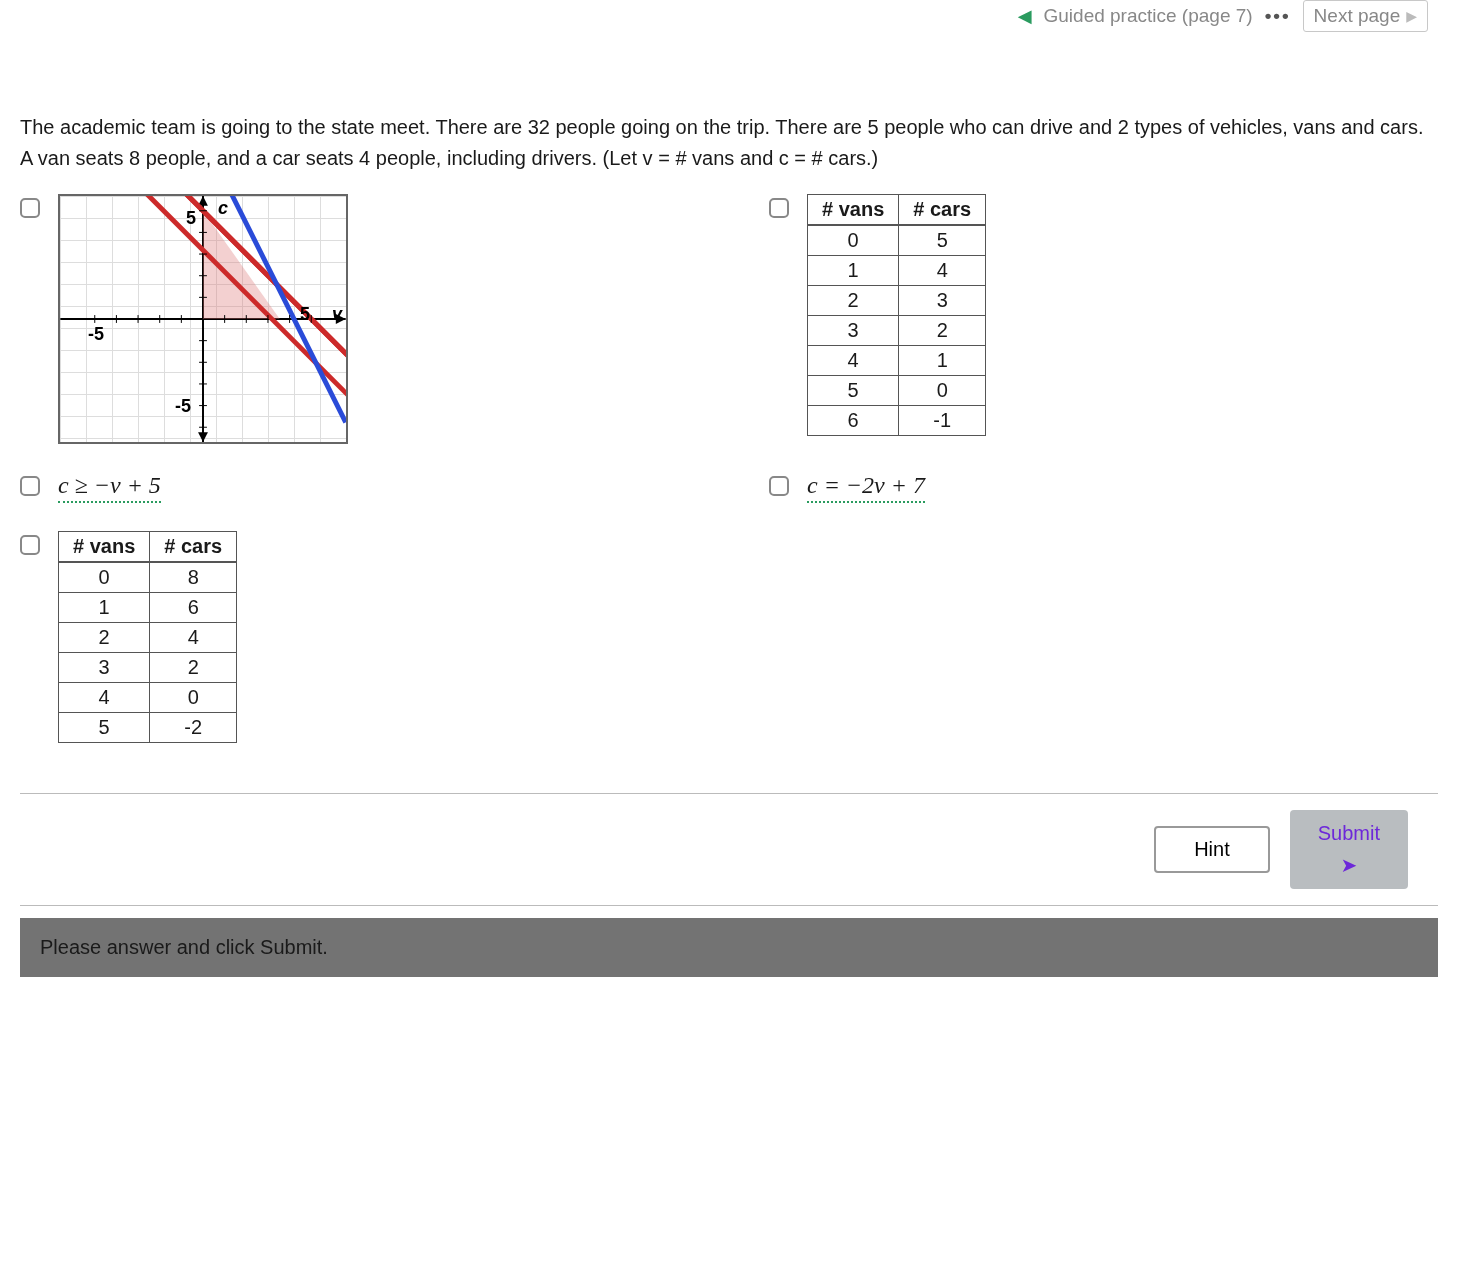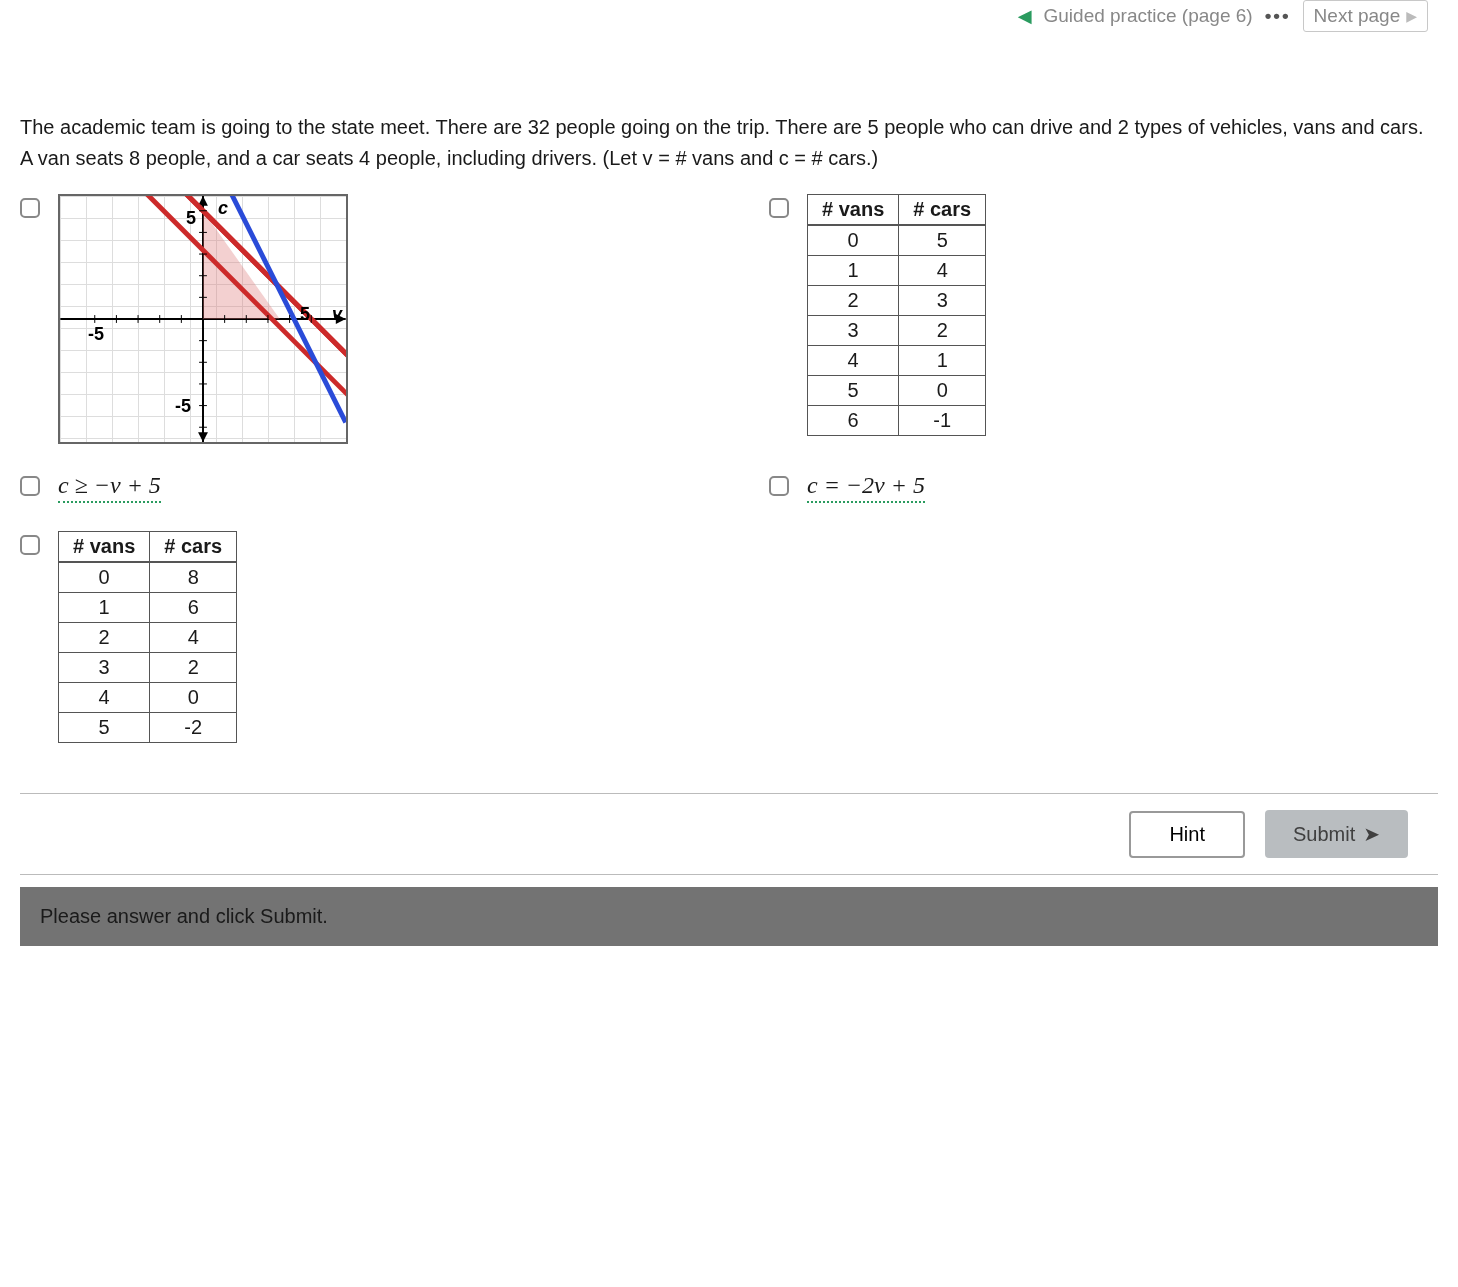--- a/index.html
+++ b/index.html
@@ -122,41 +122,42 @@
     border-radius: 4px;
     background: #fff;
     padding: 10px 38px;
     font-size: 20px;
     cursor: pointer;
   }
   .submit-btn {
     border: none;
     border-radius: 4px;
     background: #b9bdc0;
-    color: #404040;
+    color: #6d28d9;
     padding: 12px 28px;
     font-size: 20px;
     display: inline-flex;
     align-items: center;
     gap: 8px;
     cursor: pointer;
+    flex-direction: column;
   }
   .feedback {
     background: #737373;
     padding: 18px 20px;
     font-size: 20px;
     margin-top: 12px;
   }
 </style>
 </head>
 <body>
 
 <div class="top-nav">
   <span class="prev-arrow">◀</span>
-  <span>Guided practice (page 6)</span>
+  <span>Guided practice (page 7)</span>
   <span class="dots">•••</span>
   <span class="next-page-btn">
     <span>Next page</span>
     <span class="arrow">▶</span>
   </span>
 </div>
 
 <div class="problem">
   <p>The academic team is going to the state meet. There are 32 people going on the trip. There are 5 people who can drive and 2 types of vehicles, vans and cars. A van seats 8 people, and a car seats 4 people, including drivers. (Let v = # vans and c = # cars.)</p>
 </div>
@@ -274,21 +275,21 @@
       </table>
   </div>
 
   <div class="option">
     <div class="checkbox"></div>
     <span class="formula">c ≥ −v + 5</span>
   </div>
 
   <div class="option">
     <div class="checkbox"></div>
-    <span class="formula">c = −2v + 5</span>
+    <span class="formula">c = −2v + 7</span>
   </div>
 
   <div class="option">
     <div class="checkbox"></div>
     <table class="data">
       <tbody>
           <tr>
             <th># vans</th>
             <th># cars</th>
           </tr>

